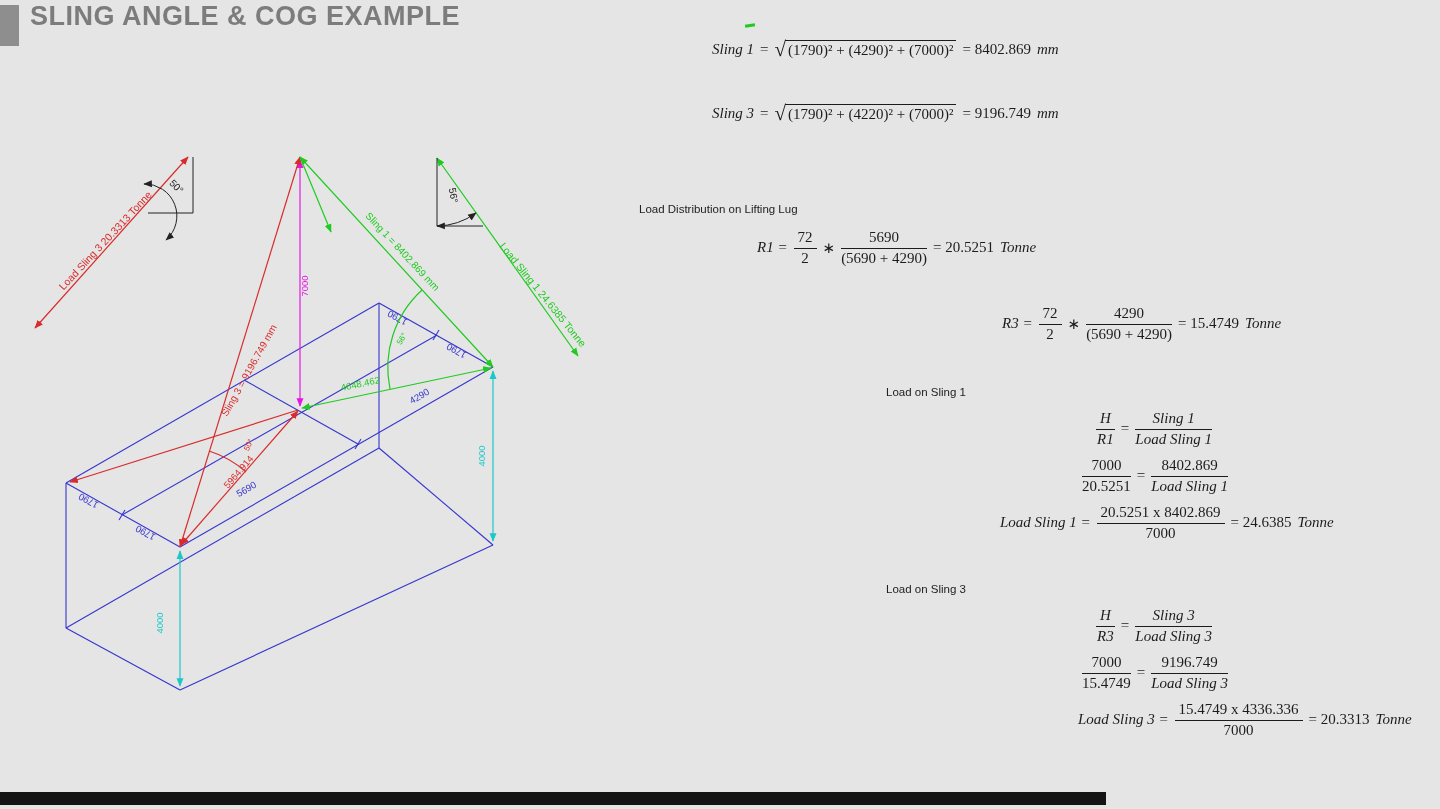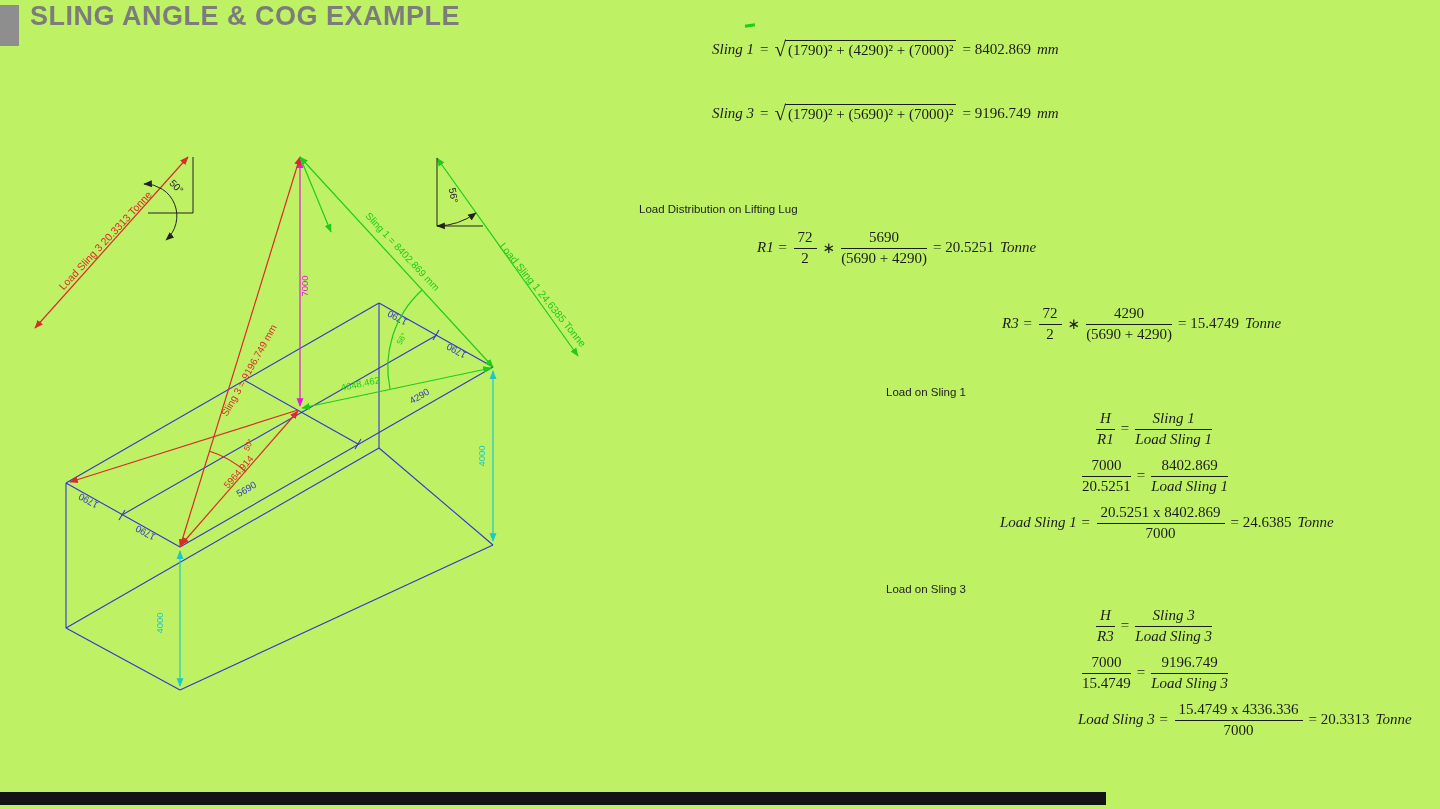--- a/index.html
+++ b/index.html
@@ -1,16 +1,16 @@
 <!DOCTYPE html>
 <html><head>
 <meta charset="utf-8">
 <style>
   html,body{margin:0;padding:0;background:#ffffff;}
-  .page{position:relative;width:1440px;height:809px;background:#bef264;overflow:hidden;
+  .page{position:relative;width:1440px;height:809px;background:#e5e5e5;overflow:hidden;
         font-family:"Liberation Sans",sans-serif;}
   
   .title-block{position:absolute;left:0;top:5px;width:19px;height:41px;background:#8e8e8e;}
   .page-title{position:absolute;left:30px;top:1px;font-size:27px;font-weight:bold;
               letter-spacing:0.5px;color:#7c7c7c;font-family:"Liberation Sans",sans-serif;}
   
   .frow{position:absolute;white-space:nowrap;display:flex;align-items:center;gap:6px;
         font:15px "Liberation Serif",serif;color:#1c1c1c;}
   .it{font-style:italic;}
   .frac{display:inline-block;text-align:center;line-height:1.1;}
@@ -142,21 +142,21 @@
     </span>
     <span>= 8402.869</span>
     <span class="it">mm</span>
   </div>
 
   <div class="frow" style="left:712px;top:104px;">
     <span class="it">Sling 3</span>
     <span>=</span>
     <span class="sqrt-wrap">
       <span class="sqrt-sign">√</span>
-      <span class="radicand">(1790)² + (5690)² + (7000)²</span>
+      <span class="radicand">(1790)² + (4220)² + (7000)²</span>
     </span>
     <span>= 9196.749</span>
     <span class="it">mm</span>
   </div>
 
   <div class="heading" style="left:639px;top:203px;">Load Distribution on Lifting Lug</div>
 
   <div class="frow" style="left:757px;top:229px;justify-content:flex-end;">
     <span class="it">R1 =</span>
     <span class="frac">

